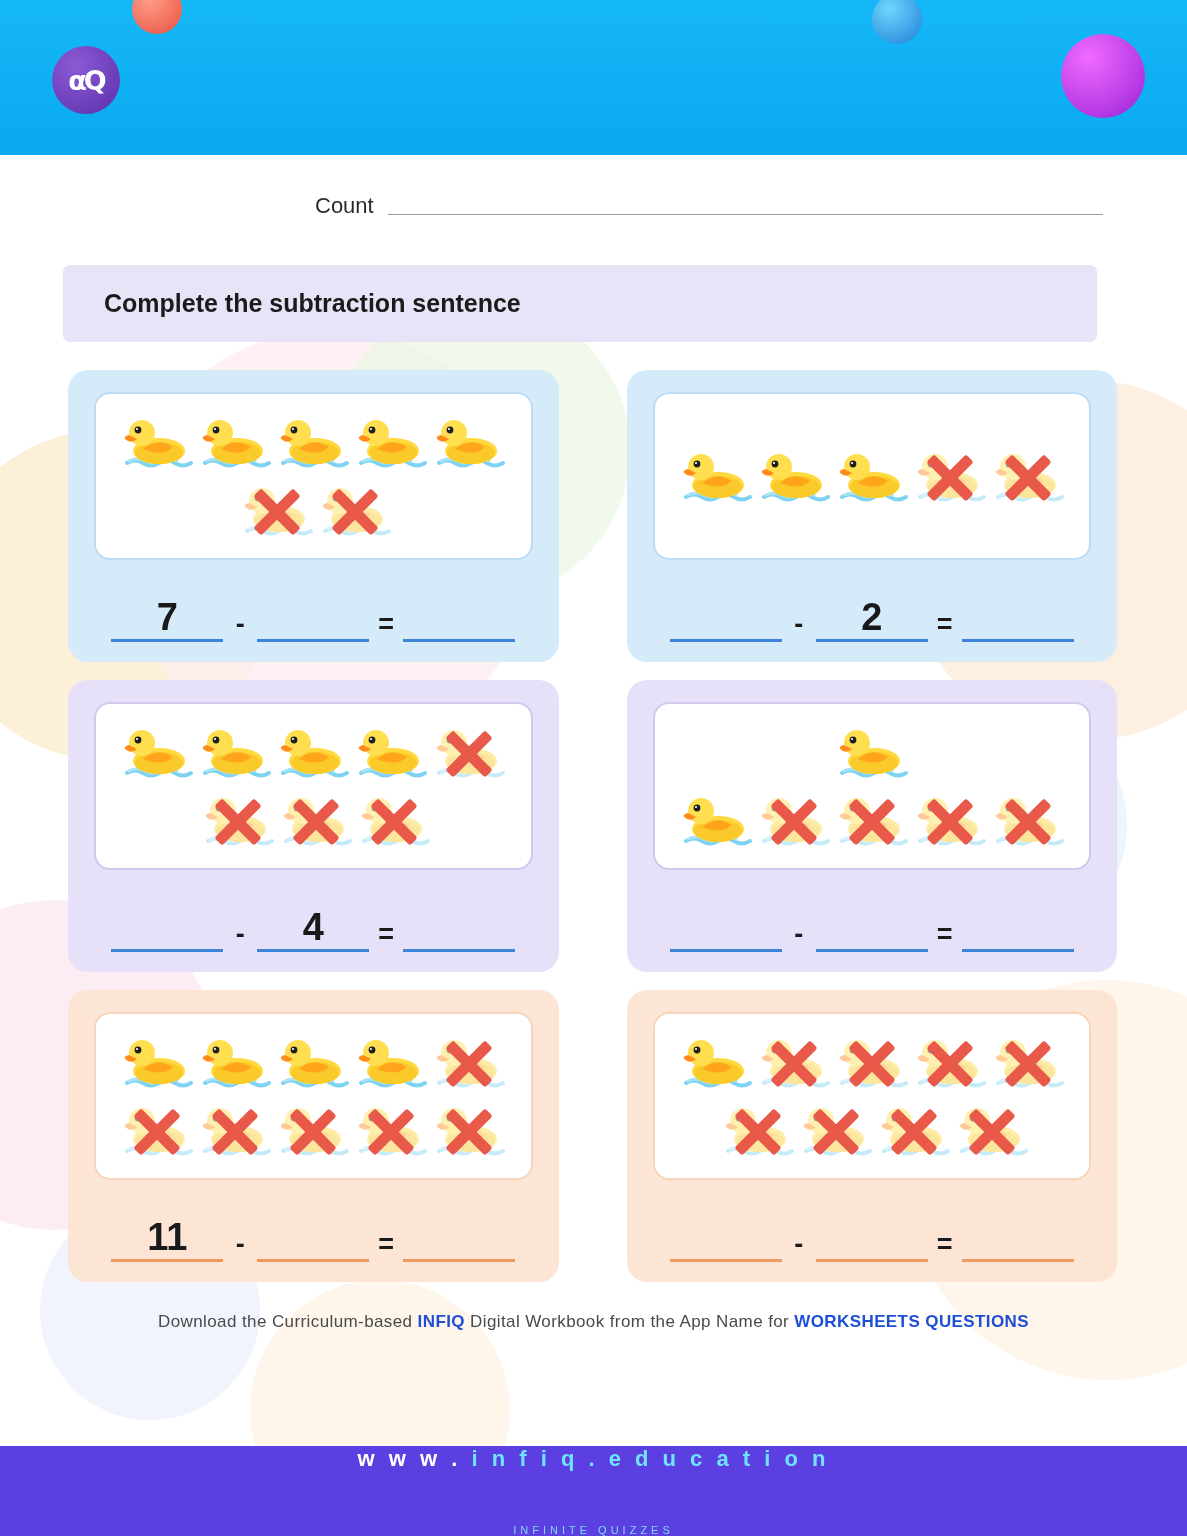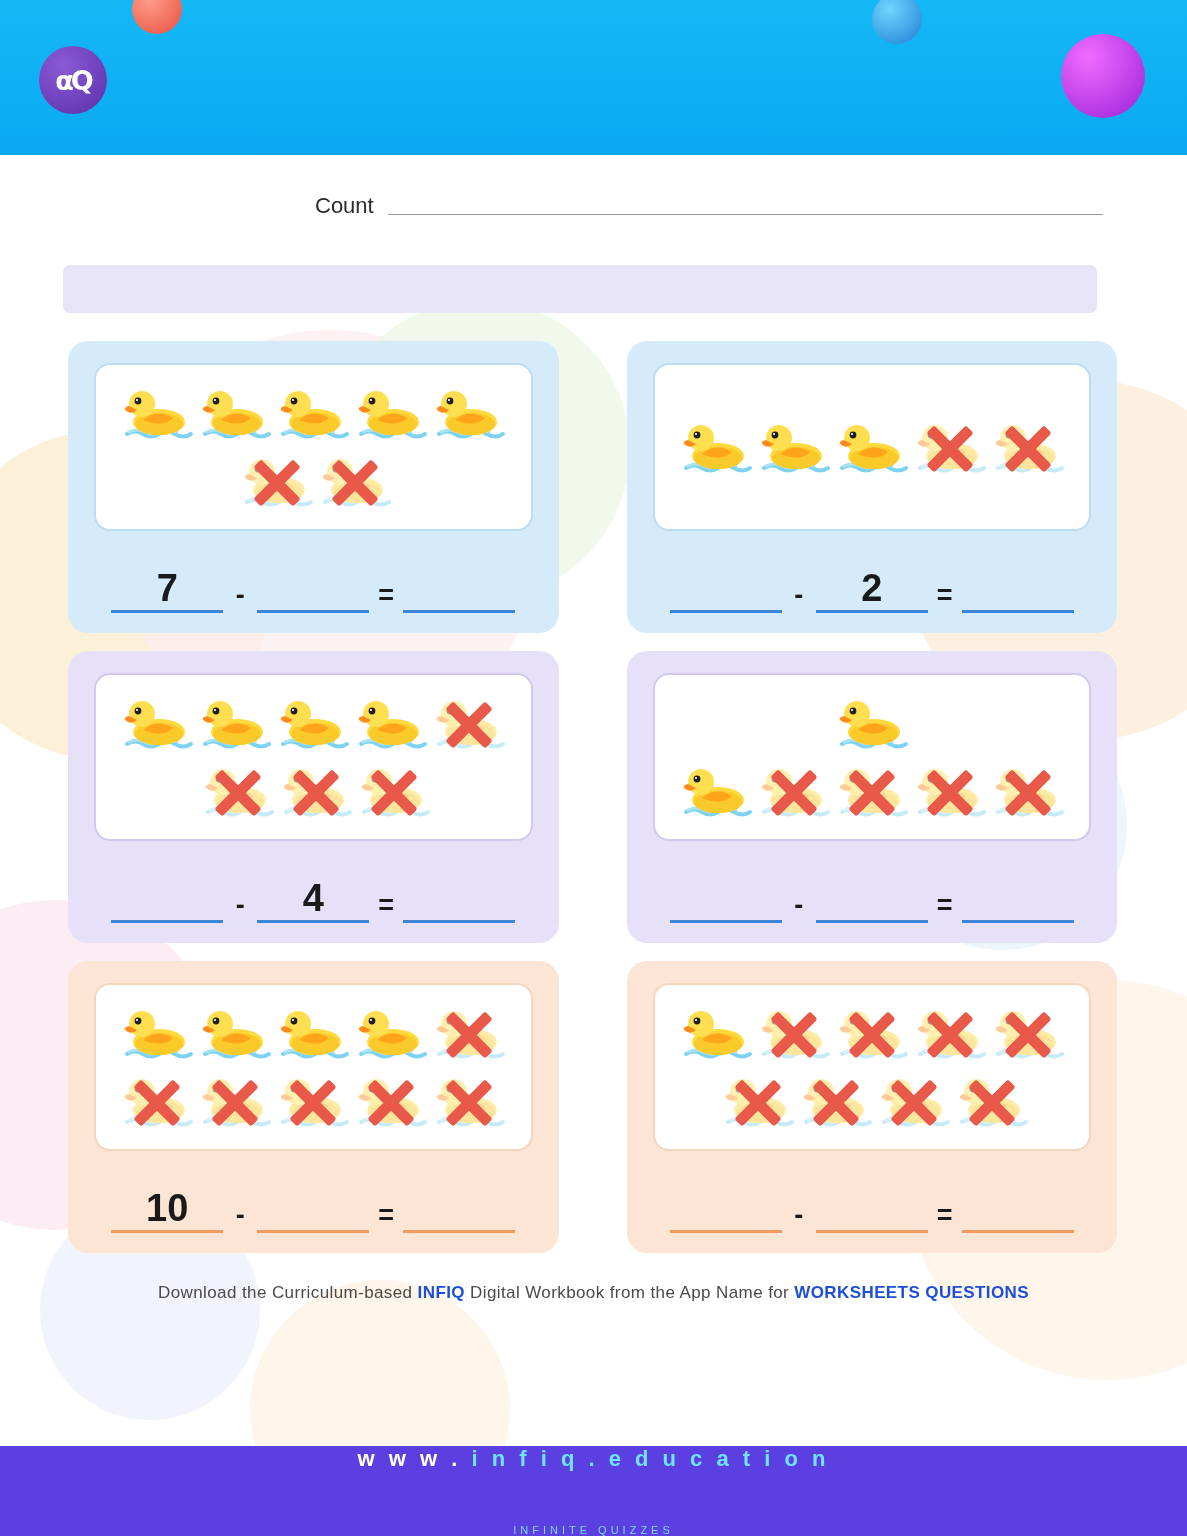--- a/index.html
+++ b/index.html
@@ -39,21 +39,21 @@
     overflow: hidden;
   }
   .header-ball { position: absolute; border-radius: 50%; }
   .hb1 { width: 50px; height: 50px; left: 132px; top: -16px;
          background: radial-gradient(circle at 35% 30%, #ff9e8a, #e8513f); }
   .hb2 { width: 50px; height: 50px; left: 872px; top: -6px;
          background: radial-gradient(circle at 35% 30%, #6fd6ff, #1f7fd6); }
   .hb3 { width: 84px; height: 84px; right: 42px; top: 34px;
          background: radial-gradient(circle at 33% 28%, #f06bff, #9a22d8); }
   .logo {
-    position: absolute; left: 39px; top: 46px;
+    position: absolute; left: 52px; top: 46px;
     width: 68px; height: 68px; border-radius: 50%;
     background: radial-gradient(circle at 35% 30%, #8b5bd6, #5b2ea8);
     display: flex; align-items: center; justify-content: center;
   }
   .logo-inner {
     color: #ffffff; font-size: 27px; font-weight: bold; letter-spacing: -3px;
     font-family: "DejaVu Sans", sans-serif;
   }
   .header-text { text-align: center; padding-top: 38px; position: relative; z-index: 2;}
   .kicker {
@@ -213,20 +213,21 @@
 </div>
 
 <div class="namedate">
   <div class="nd-right">
     <span class="nd-label">Count</span>
     <span class="nd-line"></span>
   </div>
 </div>
 
 <div class="instructions">
+  <div class="ins-title">Complete the subtraction sentence</div>
 </div>
 
 <div class="grid" id="problem-grid">
     <div class="card blue">
       <div class="duck-box">
         <div class="duck-row">
           <div class="duck">
             <svg viewBox="0 0 76 68" class="duck-body">
               <path d="M8 54 q8 -5 16 0 q8 5 16 0 q8 -5 16 0 q8 5 16 0" stroke="#7fd3f2" stroke-width="4" fill="none" stroke-linecap="round"></path>
               <path d="M10 52 q8 -4 16 0 q8 4 16 0 q8 -4 16 0" stroke="#a9e3f8" stroke-width="3" fill="none" stroke-linecap="round"></path>
@@ -768,21 +769,21 @@
               <circle cx="23" cy="24" r="13" fill="#ffdf4f"></circle>
               <circle cx="19" cy="21" r="3.4" fill="#1f1f1f"></circle>
               <circle cx="18" cy="20" r="1.1" fill="#ffffff"></circle>
               <path d="M10 26 q-8 2 -1 6 q5 2 9 -2z" fill="#ff8c1a"></path>
             </svg>
             <span class="cross"></span>
           </div>
         </div>
       </div>
       <div class="equation">
-        <div class="blank">10</div>
+        <div class="blank">11</div>
         <div class="op">-</div>
         <div class="blank"></div>
         <div class="op">=</div>
         <div class="blank"></div>
       </div>
     </div>
     <div class="card peach">
       <div class="duck-box">
         <div class="duck-row">
           <div class="duck">

